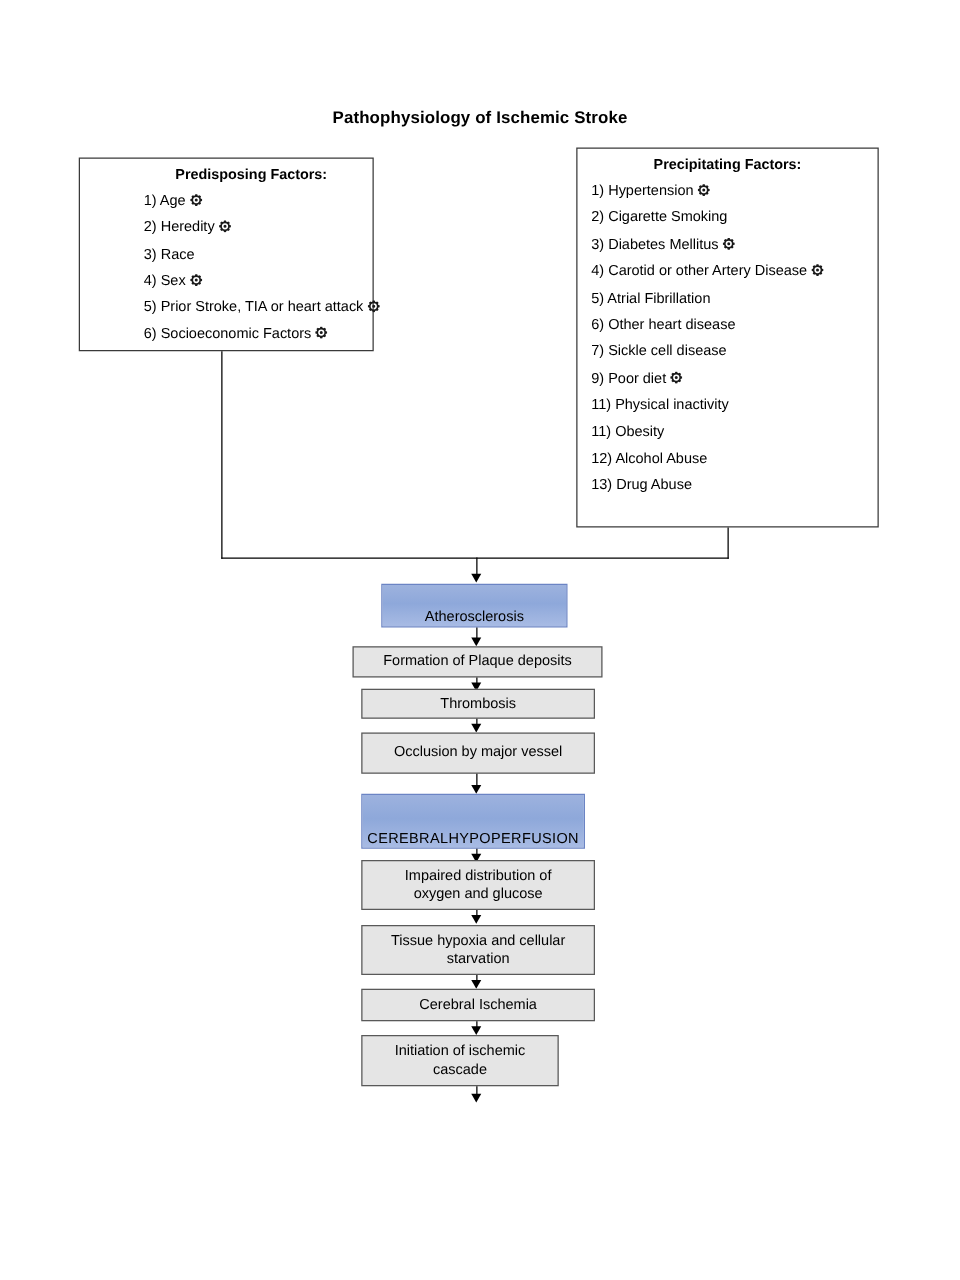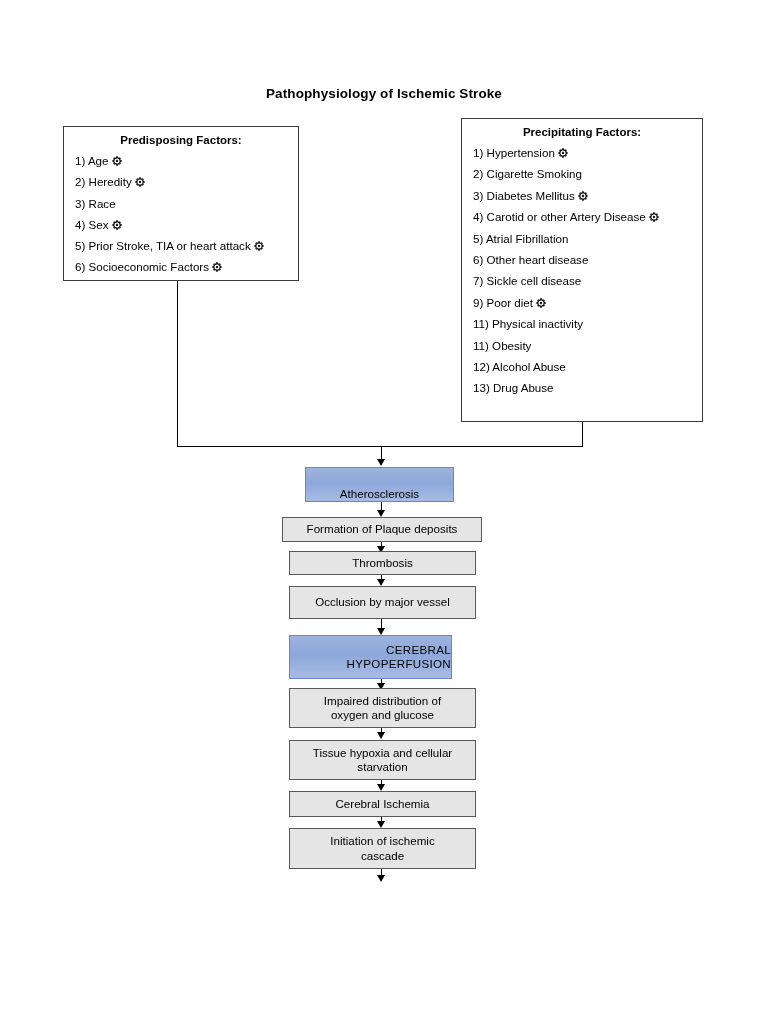--- a/index.html
+++ b/index.html
@@ -40,20 +40,21 @@
     position: absolute;
     box-sizing: border-box;
     background: #ffffff;
     border: 1.6px solid #3a3a3a;
   }
   #predisposing-box {
     left: 63px;
     top: 126px;
     width: 236px;
     height: 155px;
+    padding-left: 40px;
   }
   #precipitating-box {
     left: 461px;
     top: 118px;
     width: 242px;
     height: 304px;
   }
   .factor-heading {
     text-align: center;
     font-size: 11.5px;
@@ -209,21 +210,21 @@
   </div>
   <div class="vline" style="left:381px; top:575px; height:6px;"></div>
   <div class="arrowhead" style="left:377px; top:579px;"></div>
 
   <div class="flow-box" style="left:289px; top:586px; width:187px; height:33px;">
     <span>Occlusion by major vessel</span>
   </div>
   <div class="vline" style="left:381px; top:619px; height:11px;"></div>
   <div class="arrowhead" style="left:377px; top:628px;"></div>
 
-  <div class="flow-box accent caps" style="left:289px; top:635px; width:163px; height:44px; flex-direction:column;">
+  <div class="flow-box accent caps" style="left:289px; top:635px; width:179px; height:44px; flex-direction:row;">
     <span>CEREBRAL</span>
     <span>HYPOPERFUSION</span>
   </div>
   <div class="vline" style="left:381px; top:679px; height:6px;"></div>
   <div class="arrowhead" style="left:377px; top:683px;"></div>
 
   <div class="flow-box" style="left:289px; top:688px; width:187px; height:40px; flex-direction:column;">
     <span>Impaired distribution of</span>
     <span>oxygen and glucose</span>
   </div>
@@ -236,20 +237,20 @@
   </div>
   <div class="vline" style="left:381px; top:780px; height:6px;"></div>
   <div class="arrowhead" style="left:377px; top:784px;"></div>
 
   <div class="flow-box" style="left:289px; top:791px; width:187px; height:26px;">
     <span>Cerebral Ischemia</span>
   </div>
   <div class="vline" style="left:381px; top:817px; height:6px;"></div>
   <div class="arrowhead" style="left:377px; top:821px;"></div>
 
-  <div class="flow-box" style="left:289px; top:828px; width:187px; height:41px; flex-direction:column;">
+  <div class="flow-box" style="left:289px; top:828px; width:158px; height:41px; flex-direction:column;">
     <span>Initiation of ischemic</span>
     <span>cascade</span>
   </div>
   <div class="vline" style="left:381px; top:869px; height:8px;"></div>
   <div class="arrowhead" style="left:377px; top:875px;"></div>
 
 </div>
 
 </body></html>

